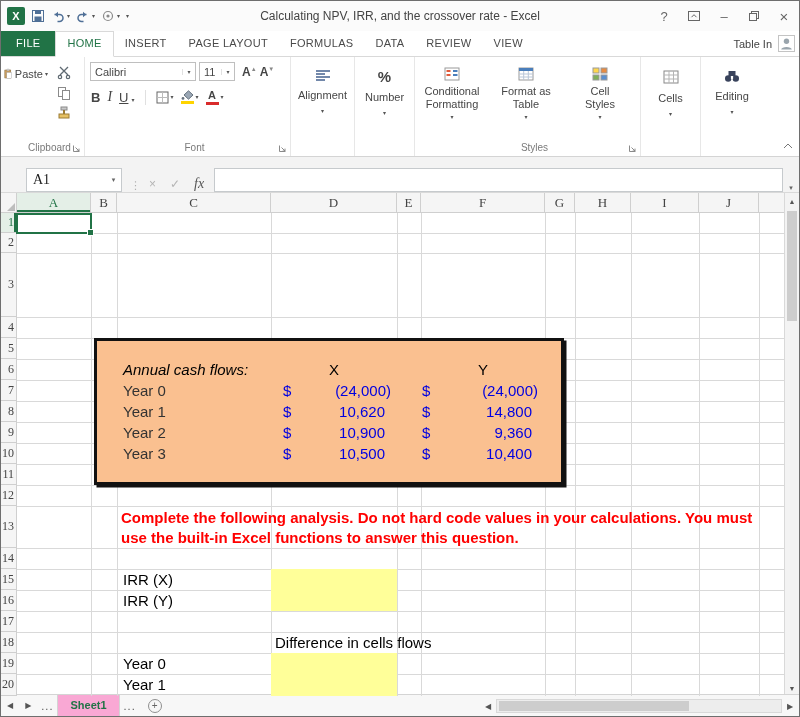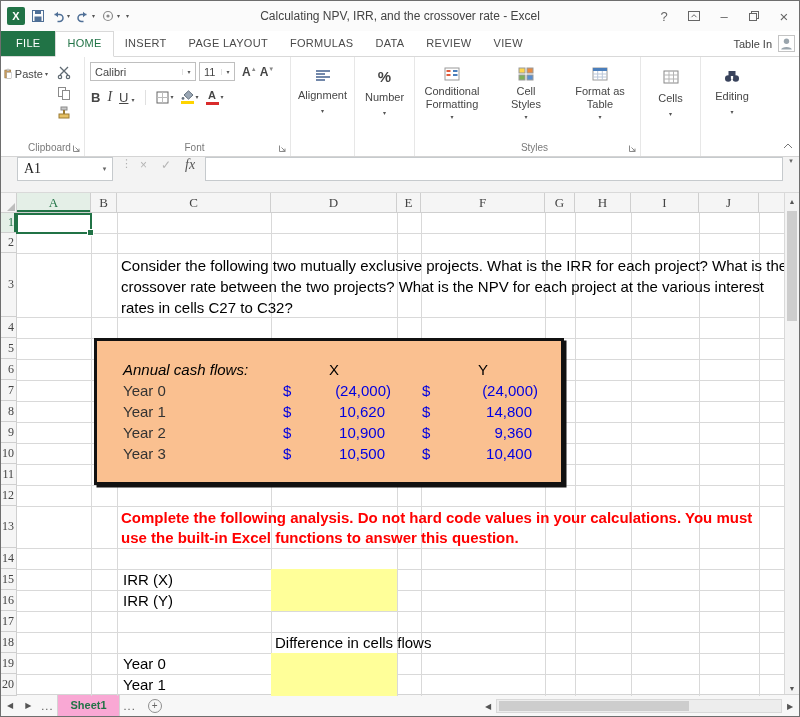--- a/index.html
+++ b/index.html
@@ -41,21 +41,21 @@
   .az{font-size:12px;font-weight:bold}
   .vsep{width:1px;height:15px;background:#e0e0e0;margin:0 3px}
   .stack{display:flex;flex-direction:column;align-items:center;line-height:1}
   .underbar{width:13px;height:3px;margin-top:1px}
   .vbtn{display:flex;flex-direction:column;align-items:center;padding-top:12px;gap:7px;width:100%;height:100%;text-align:center}
   .cbtn{width:74px;display:flex;flex-direction:column;align-items:center;padding-top:9px;gap:3px;text-align:center;line-height:13px}
   .pct{font-size:15px;font-weight:bold;color:#444;line-height:15px}
   .collapse-chev{position:absolute;right:6px;bottom:5px}
 
   
-  .fbar{position:absolute;top:156px;left:0;right:0;height:36px;background:#f3f3f3;display:flex;align-items:flex-start;padding-left:16px;border-bottom:1px solid #d9d9d9}
+  .fbar{position:absolute;top:156px;left:0;right:0;height:36px;background:#f3f3f3;display:flex;align-items:flex-end;padding-left:25px;border-bottom:1px solid #d9d9d9}
   .namebox{width:96px;height:24px;background:#fff;border:1px solid #c6cacd;display:flex;align-items:center}
   .nb-text{flex:1;padding-left:6px;font-family:"Liberation Serif",serif;font-size:14px;color:#222}
   .nb-dd{width:15px;text-align:center;font-size:7px;color:#666}
   .resizer{color:#b0b0b0;font-size:11px;margin:0 8px}
   .fxbtns{display:flex;align-items:center;gap:14px;margin-right:10px}
   .fxgray{color:#b5b5b5;font-size:12px}
   .fxlabel{font-family:"Liberation Serif",serif;font-style:italic;font-size:14px;color:#555}
   .finput{flex:1;height:24px;border:1px solid #c6cacd;background:#fff;font:13px "Liberation Sans",sans-serif;padding:0 4px;outline:none}
   .fb-dd{width:16px;text-align:center;color:#666;font-size:7px}
 
@@ -307,37 +307,37 @@
             <rect x="2.5" y="4" width="4" height="2" fill="#e05a3a"></rect>
             <rect x="2.5" y="8" width="4" height="2" fill="#e05a3a"></rect>
             <rect x="9" y="4" width="4.5" height="2" fill="#4a7ebb"></rect>
             <rect x="9" y="8" width="4.5" height="2" fill="#4a7ebb"></rect>
           </svg>
         <span style="width:66px">Conditional Formatting</span>
         <span class="dd">▾</span>
       </div>
       <div class="cbtn">
         <svg width="16" height="16" viewBox="0 0 16 16">
+            <rect x="1" y="2" width="14" height="12" fill="#fff" stroke="#9a9a9a"></rect>
+            <rect x="1" y="2" width="14" height="3" fill="#4a7ebb"></rect>
+            <path d="M5.7 5 V14 M10.3 5 V14 M1 8 H15 M1 11 H15" stroke="#b9c6d8"></path>
+          </svg>
+        <span style="width:60px">Format as Table</span>
+        <span class="dd">▾</span>
+      </div>
+      <div class="cbtn">
+        <svg width="16" height="16" viewBox="0 0 16 16">
             <g stroke="#9a9a9a">
               <rect x="1" y="2" width="6" height="5" fill="#ffd74d"></rect>
               <rect x="9" y="2" width="6" height="5" fill="#e78b42"></rect>
               <rect x="1" y="9" width="6" height="5" fill="#7fb05a"></rect>
               <rect x="9" y="9" width="6" height="5" fill="#5a8fd0"></rect>
             </g>
           </svg>
         <span style="width:46px">Cell Styles</span>
-        <span class="dd">▾</span>
-      </div>
-      <div class="cbtn">
-        <svg width="16" height="16" viewBox="0 0 16 16">
-            <rect x="1" y="2" width="14" height="12" fill="#fff" stroke="#9a9a9a"></rect>
-            <rect x="1" y="2" width="14" height="3" fill="#4a7ebb"></rect>
-            <path d="M5.7 5 V14 M10.3 5 V14 M1 8 H15 M1 11 H15" stroke="#b9c6d8"></path>
-          </svg>
-        <span style="width:60px">Format as Table</span>
         <span class="dd">▾</span>
       </div>
       <div class="glabel">Styles</div>
       <span class="launcher">
         <svg width="9" height="9" viewBox="0 0 9 9">
             <path d="M1.5 1.5 V7.5 H7.5" fill="none" stroke="#8a8a8a"></path>
             <path d="M3.5 3.5 L7 7 M7 7 V4.6 M7 7 H4.6" stroke="#8a8a8a" fill="none"></path>
           </svg>
       </span>
     </div>
@@ -455,21 +455,20 @@
       <div class="rh" style="top:377px;height:21px">16</div>
       <div class="rh" style="top:398px;height:21px">17</div>
       <div class="rh" style="top:419px;height:21px">18</div>
       <div class="rh" style="top:440px;height:21px">19</div>
       <div class="rh" style="top:461px;height:22px">20</div>
 
       <div class="cashbox"></div>
       <div class="ycell" style="top:356px;height:42px"></div>
       <div class="ycell" style="top:440px;height:43px"></div>
 
-      <div class="celltext q">Consider the following two mutually exclusive projects. What is the IRR for each project? What is the crossover rate between the two projects? What is the NPV for each project at the various interest rates in cells C27 to C32?</div>
 
       <div class="celltext cf-title">Annual cash flows:</div>
       <div class="celltext cf-colx">X</div>
       <div class="celltext cf-coly">Y</div>
 
       <div class="cf-row" style="top:167px">
         <span class="cf-label">Year 0</span>
         <span class="cf-cur cf-cur-x">$</span>
         <span class="cf-val cf-val-x">(24,000)</span>
         <span class="cf-cur cf-cur-y">$</span>

